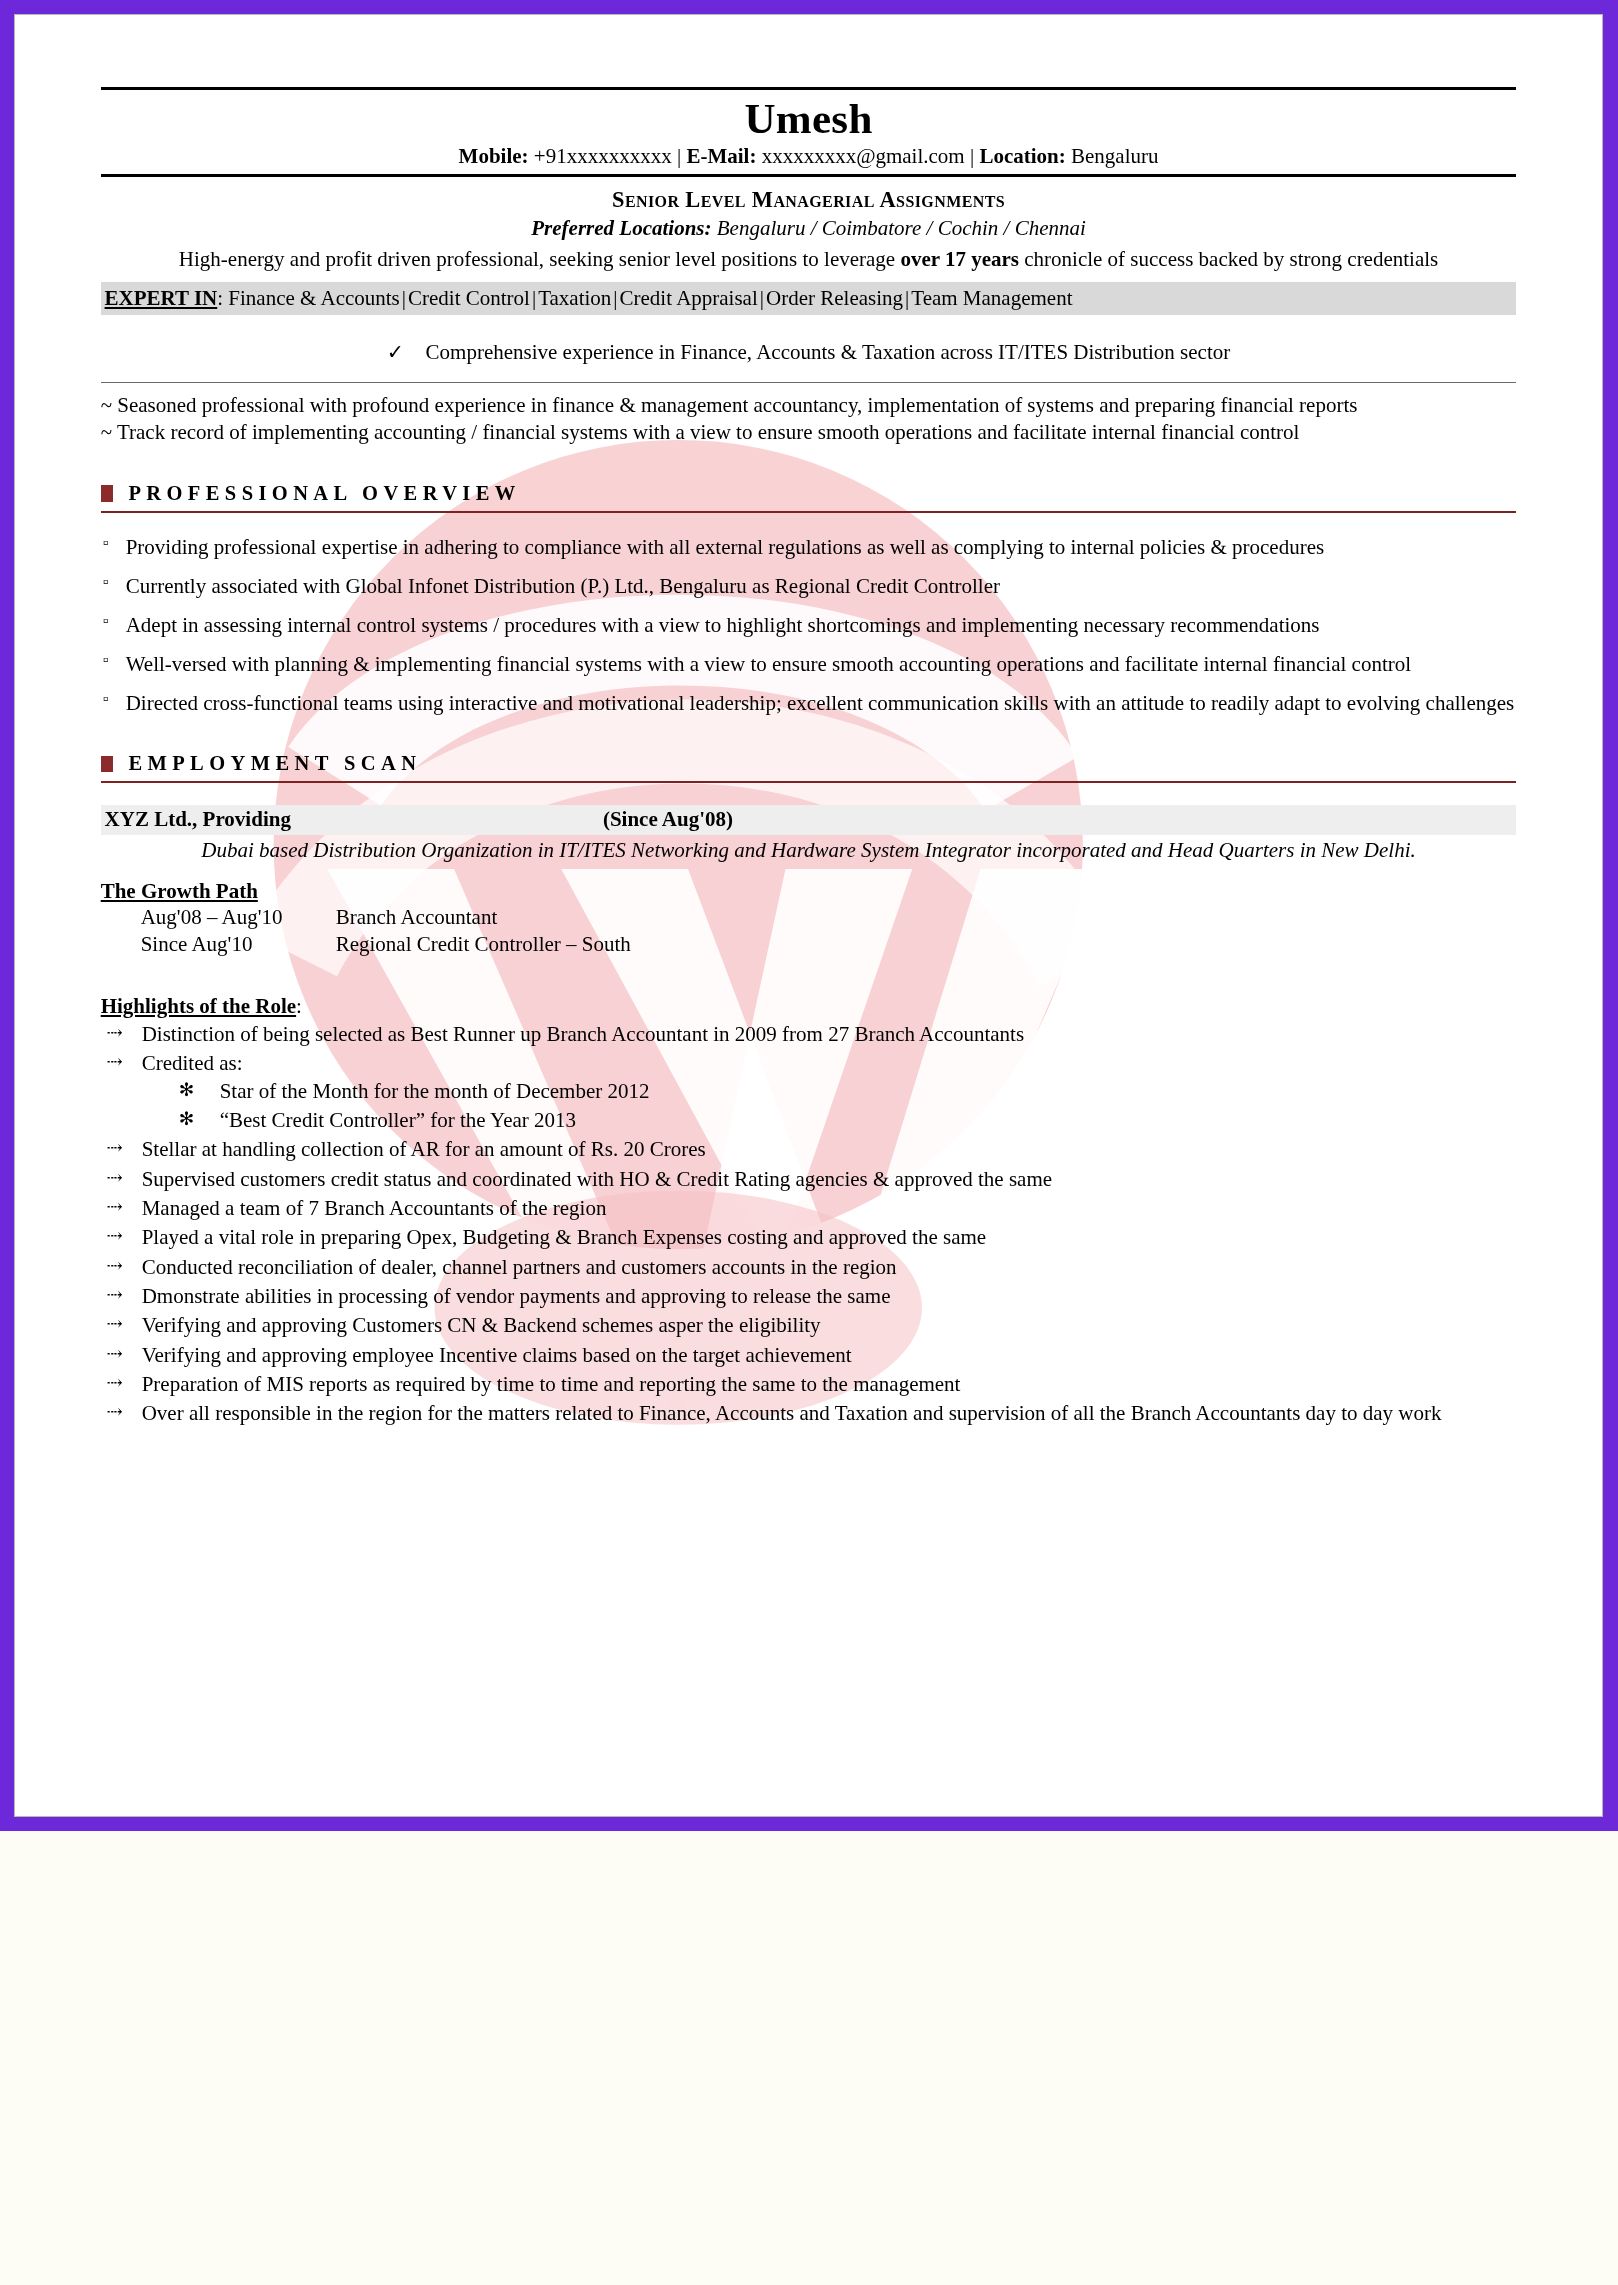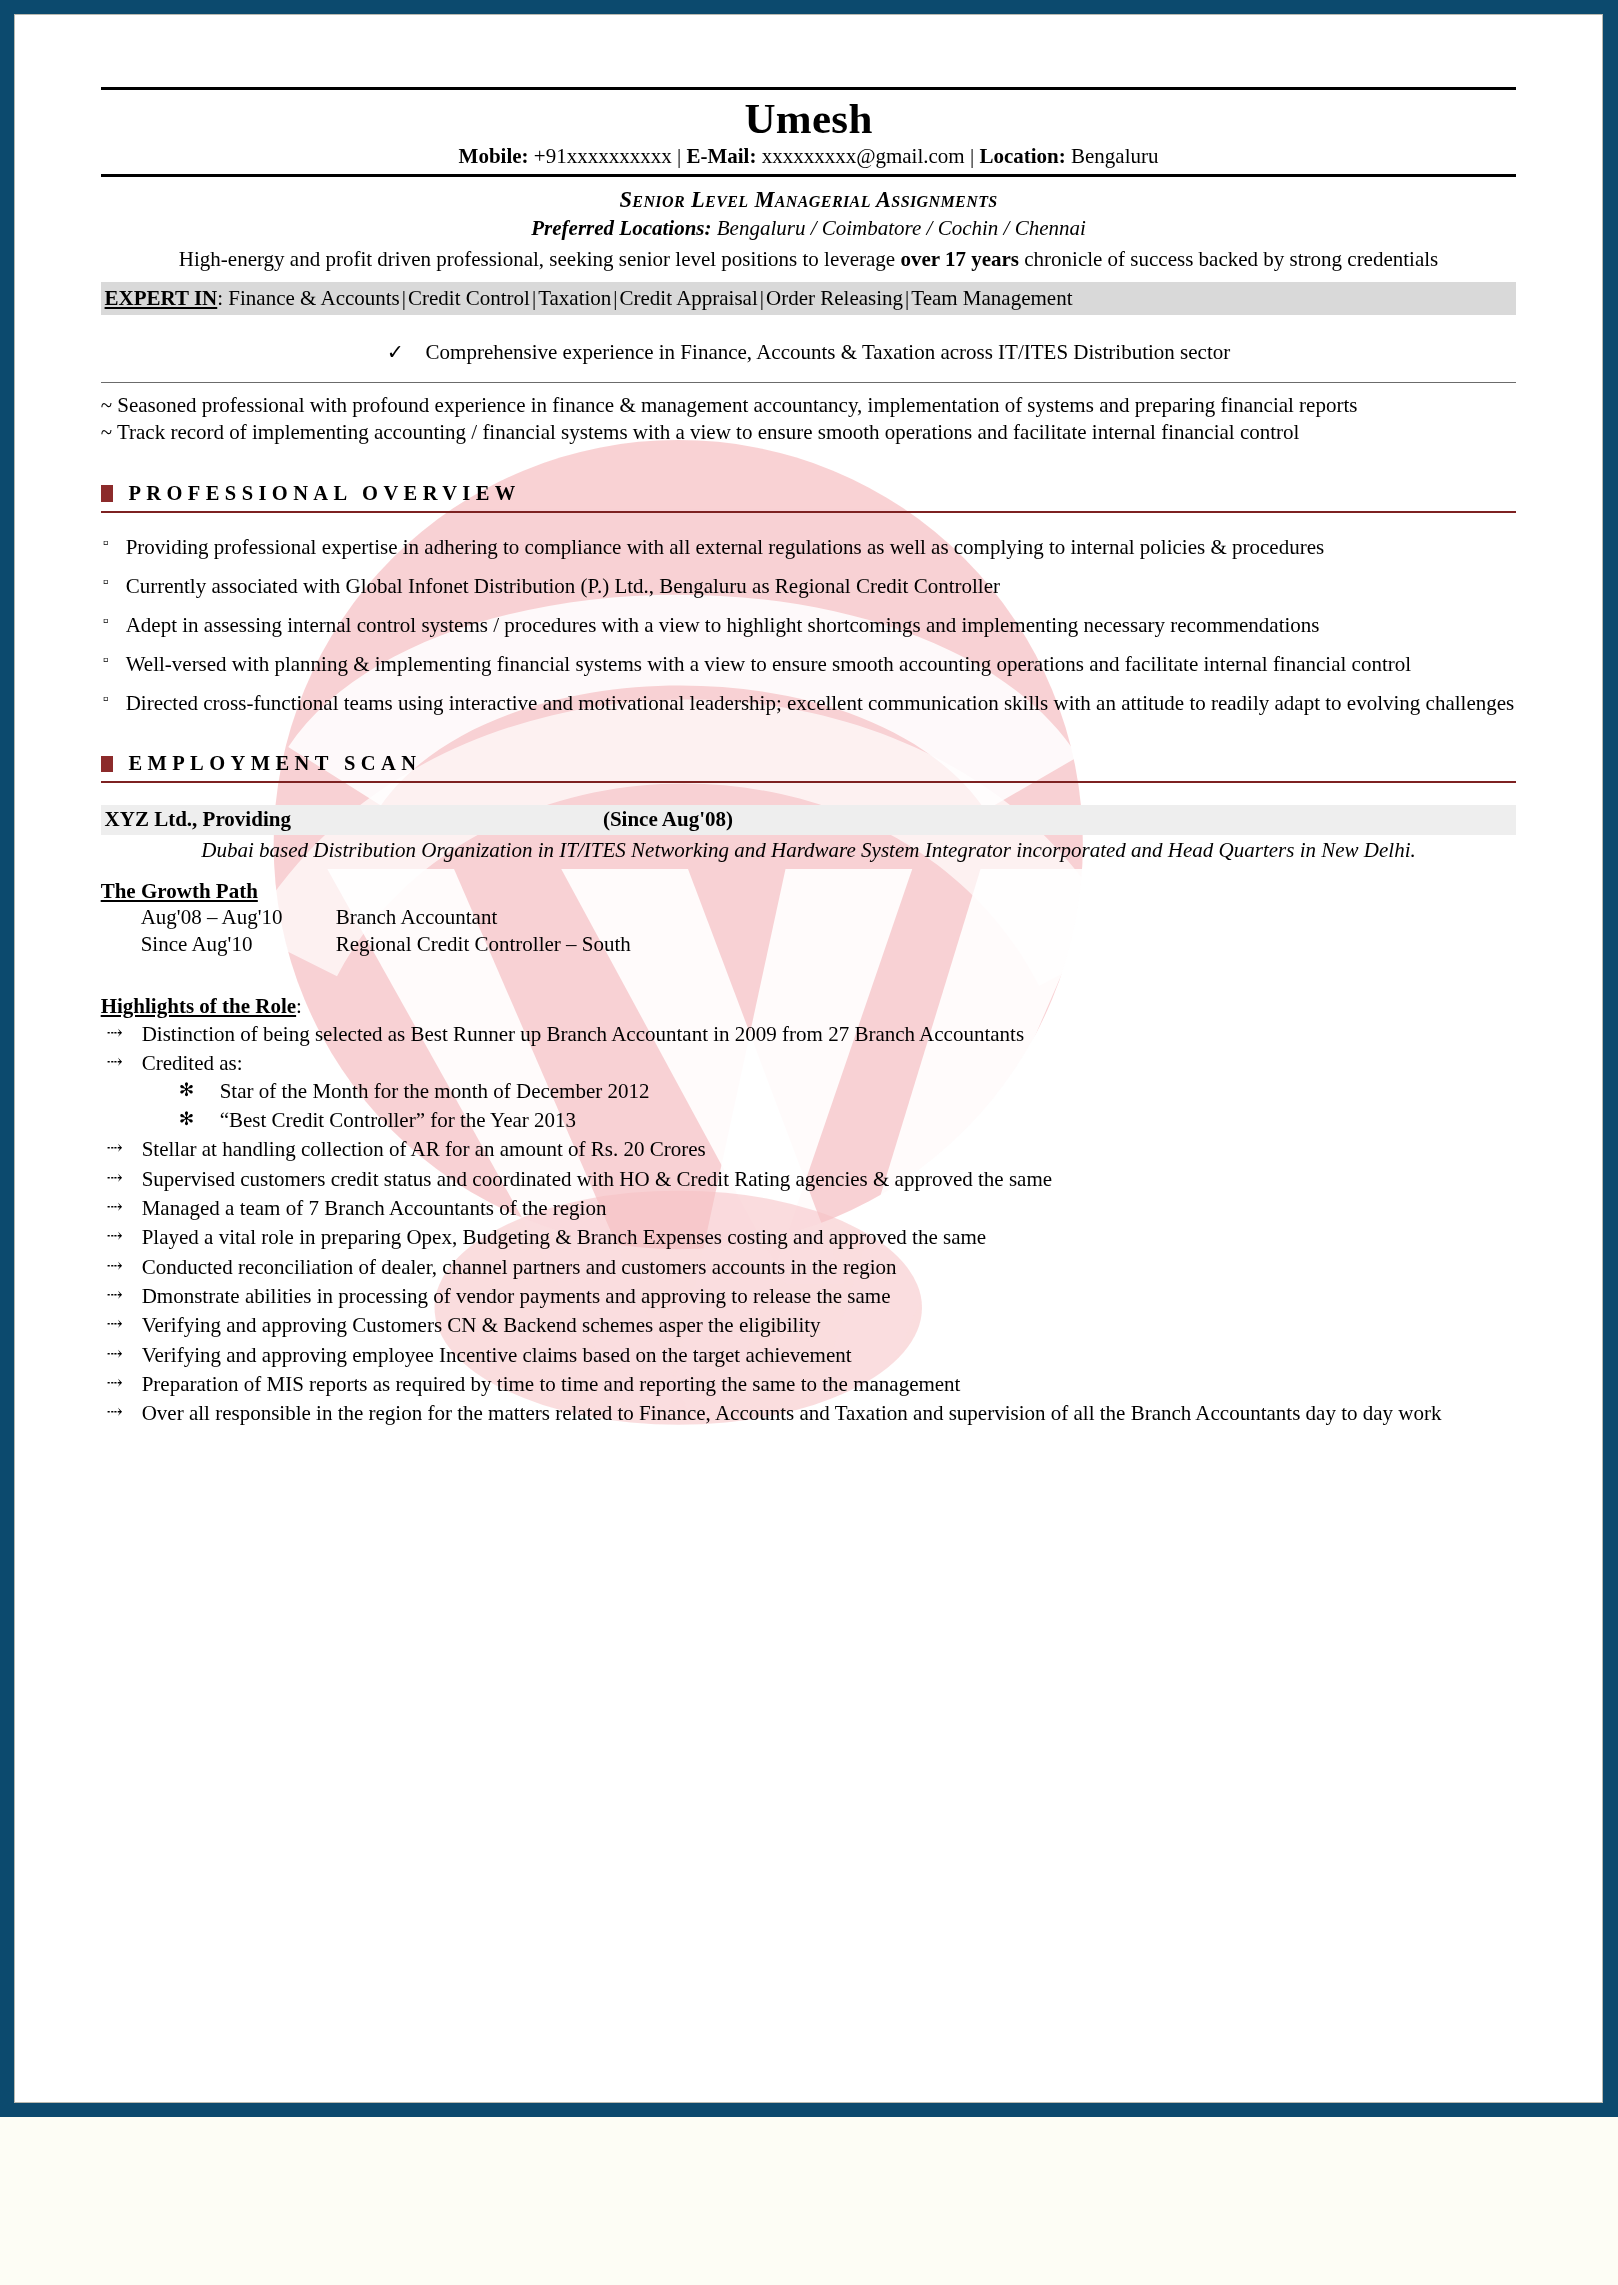--- a/index.html
+++ b/index.html
@@ -11,22 +11,22 @@
     width: 1619px;
     height: 2286px;
     font-family: "Liberation Serif", "DejaVu Serif", serif;
     -webkit-font-smoothing: antialiased;
   }
 
   
   .page-outer {
     position: relative;
     width: 1619px;
-    height: 2117px;
-    background: #0c4a6e;
+    height: 1831px;
+    background: #6d28d9;
     box-sizing: border-box;
     padding: 13.7px 15.6px 13.7px 13.7px;
   }
   .page {
     position: relative;
     width: 100%;
     height: 100%;
     background: #ffffff;
     border: 1px solid #b9b9b0;
     box-sizing: border-box;
@@ -77,21 +77,20 @@
   .contact b { font-weight: bold; }
 
   .headline {
     text-align: center;
     font-size: 22.4px;
     font-weight: bold;
     font-variant: small-caps;
     letter-spacing: 0.4px;
     margin-top: 9.8px;
     color: #000;
-    font-style: italic;
   }
   .preferred {
     text-align: center;
     font-size: 21px;
     font-style: italic;
     margin-top: 2.9px;
     color: #000;
   }
   .preferred b { font-weight: bold; }
   .summary {

